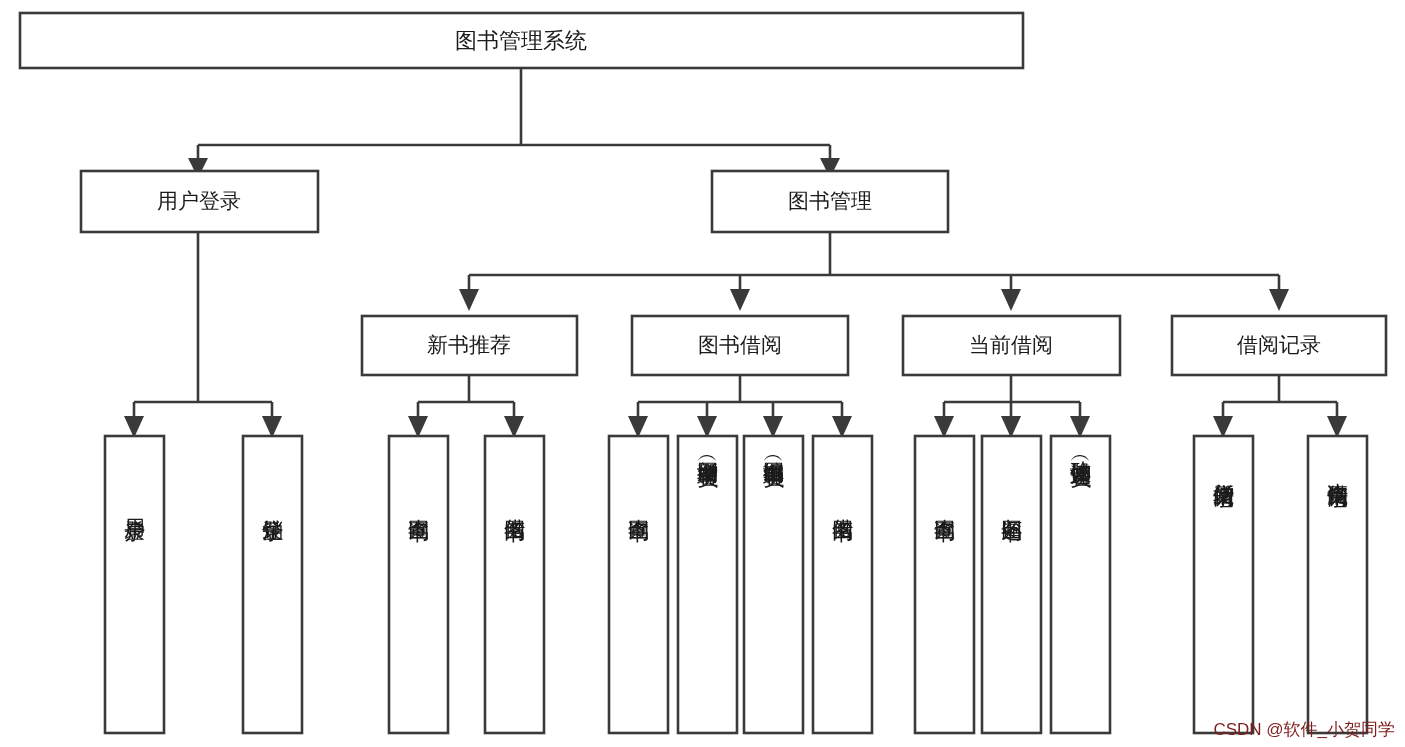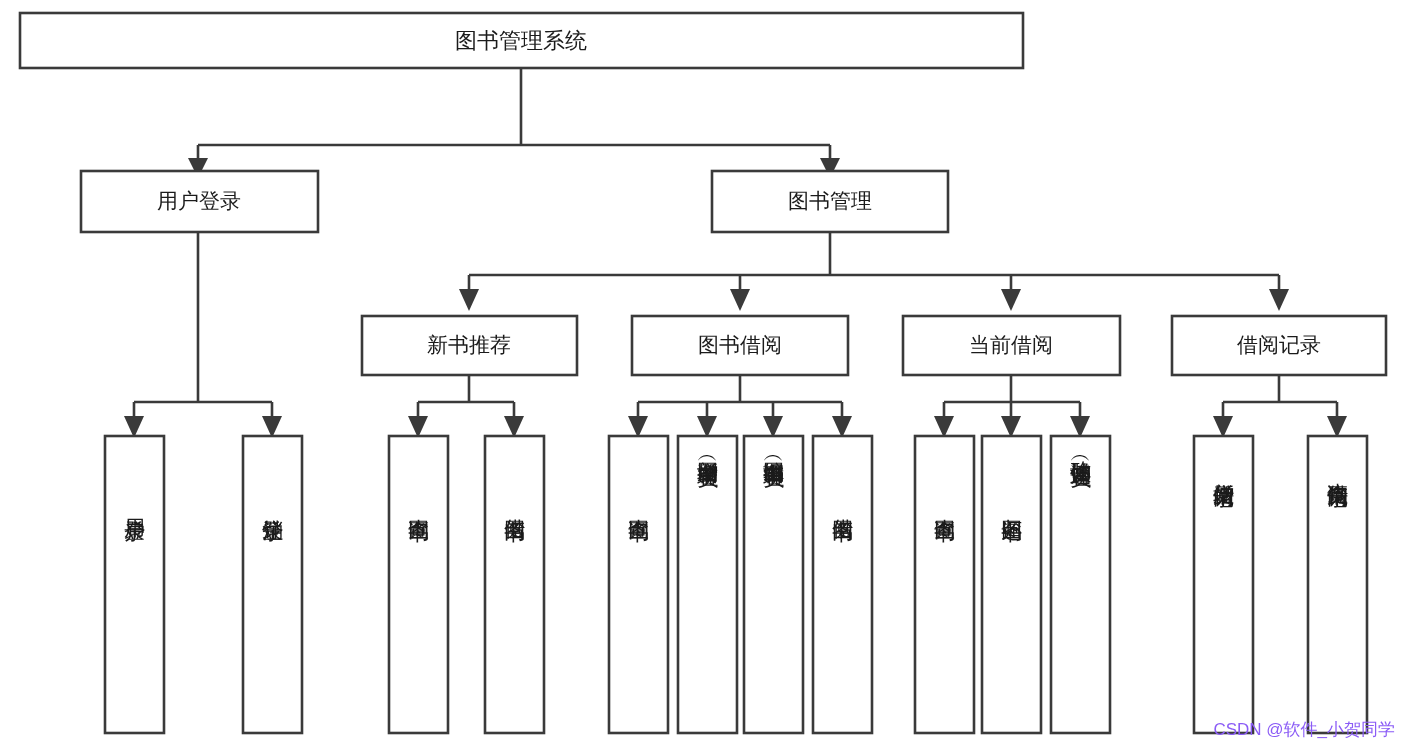--- a/index.html
+++ b/index.html
@@ -69,21 +69,21 @@
   .arrow-head {
     fill: #3a3a3a;
     stroke: none;
   }
   #watermark {
     position: absolute;
     right: 10px;
     bottom: 6px;
     font-family: "Liberation Sans", "DejaVu Sans", sans-serif;
     font-size: 17px;
-    color: #8b5cf6;
+    color: #7f1d1d;
     white-space: nowrap;
     user-select: none;
   }
 </style>
 </head>
 <body>
 
 <div id="diagram-root">
 
   <svg class="flow" viewBox="0 0 1405 747" xmlns="http://www.w3.org/2000/svg">

